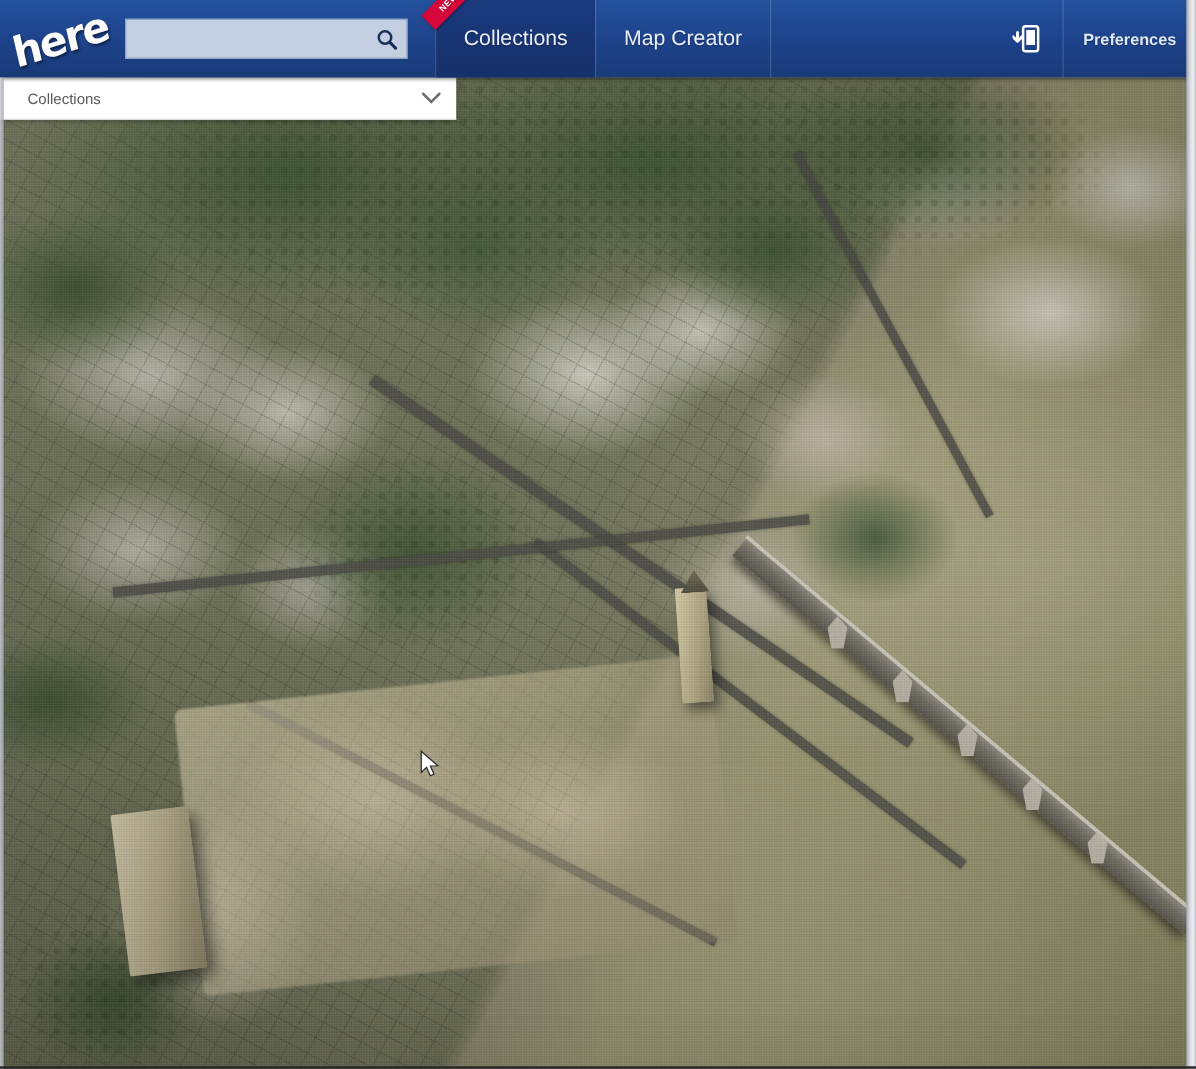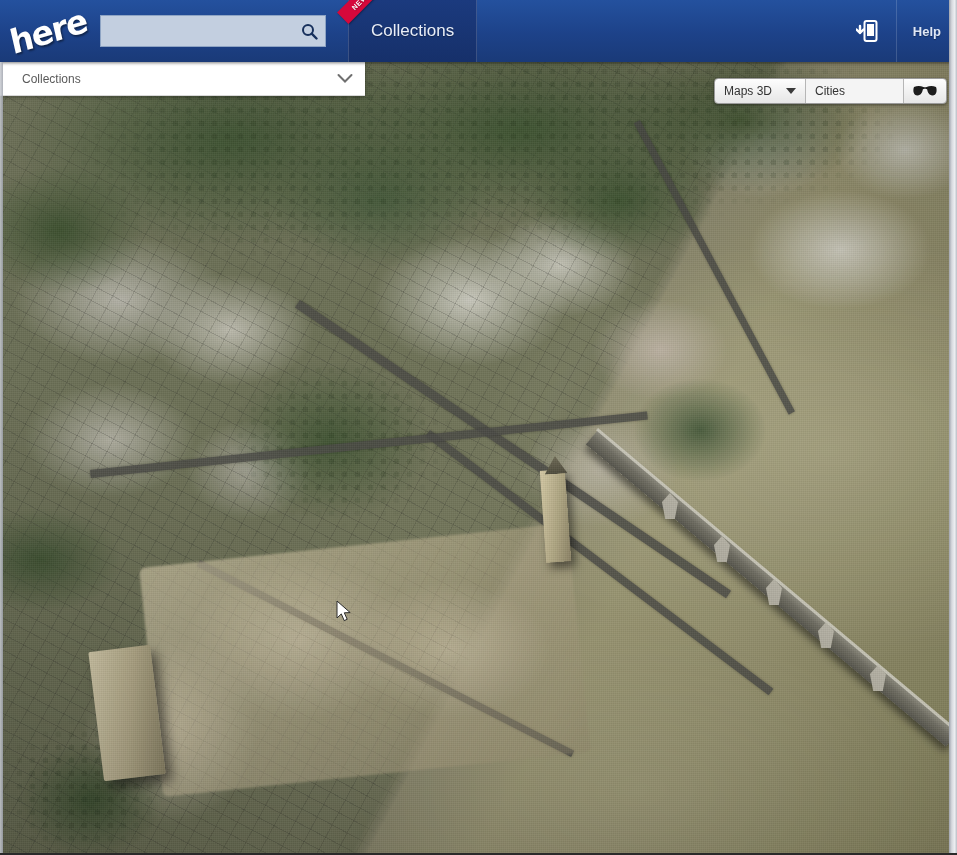--- a/index.html
+++ b/index.html
@@ -443,66 +443,48 @@
           </svg>
         </span>
       </div>
     </div>
 
     <div id="nav">
       <div class="nav-tab active">
         <span class="new-ribbon">NEW</span>
         <span>Collections</span>
       </div>
+      <div class="nav-tab">
+        <span>Map Creator</span>
+      </div>
     </div>
 
     <div id="header-right">
       <div id="send-to-phone">
         <svg width="22" height="24" viewBox="0 0 22 24" aria-hidden="true">
           <rect x="8.5" y="2" width="12" height="20" rx="2" fill="none" stroke="#ffffff" stroke-width="2"></rect>
           <rect x="11" y="5" width="7" height="12" fill="#ffffff"></rect>
           <path d="M4 7 L4 14 M4 14 L0.5 10.5 M4 14 L7.5 10.5" stroke="#ffffff" stroke-width="2.4" fill="none" stroke-linecap="round" stroke-linejoin="round"></path>
         </svg>
       </div>
       <div class="hdr-link">
-        <span>Help</span>
+        <span>Preferences</span>
       </div>
     </div>
   </div>
 
   <div id="collections-panel">
     <span id="collections-label">Collections</span>
     <span id="collections-chevron">
       <svg width="16" height="11" viewBox="0 0 16 11" aria-hidden="true">
         <path d="M1.5 2 L8 8.5 L14.5 2" fill="none" stroke="#6f6f6f" stroke-width="2" stroke-linecap="round"></path>
       </svg>
     </span>
   </div>
 
-  <div id="map-controls">
-    <div id="maps3d-select">
-      <span>Maps 3D</span>
-      <span>
-        <svg width="10" height="7" viewBox="0 0 10 7" aria-hidden="true">
-          <path d="M0 0 L10 0 L5 6 Z" fill="#3a3a3a"></path>
-        </svg>
-      </span>
-    </div>
-    <div id="cities-input-wrap">
-      <input id="cities-input" type="text" placeholder="Cities" value="Cities" style="">
-    </div>
-    <div id="glasses-btn">
-      <svg width="26" height="14" viewBox="0 0 26 14" aria-hidden="true">
-        <path d="M2 3 C0.6 6.5 1.4 11.5 5.5 11.5 C9.2 11.5 10.4 8 10.8 5.6
-                 C11.4 4.6 14.6 4.6 15.2 5.6 C15.6 8 16.8 11.5 20.5 11.5
-                 C24.6 11.5 25.4 6.5 24 3 C21 1.6 17.5 1.6 14.6 3
-                 C13.6 3.4 12.4 3.4 11.4 3 C8.5 1.6 5 1.6 2 3 Z" fill="#1d1d1d"></path>
-      </svg>
-    </div>
-  </div>
 
   <div id="cursor">
     <svg width="17" height="24" viewBox="0 0 17 24" aria-hidden="true">
       <path d="M1 1 L1 18 L5.3 13.9 L8.2 20.6 L11.2 19.3 L8.3 12.8 L14.2 12.6 Z" fill="#ffffff" stroke="#2a2a2a" stroke-width="1"></path>
     </svg>
   </div>
 
   <div id="left-border"></div>
   <div id="right-border"></div>
   <div id="bottom-edge"></div>

